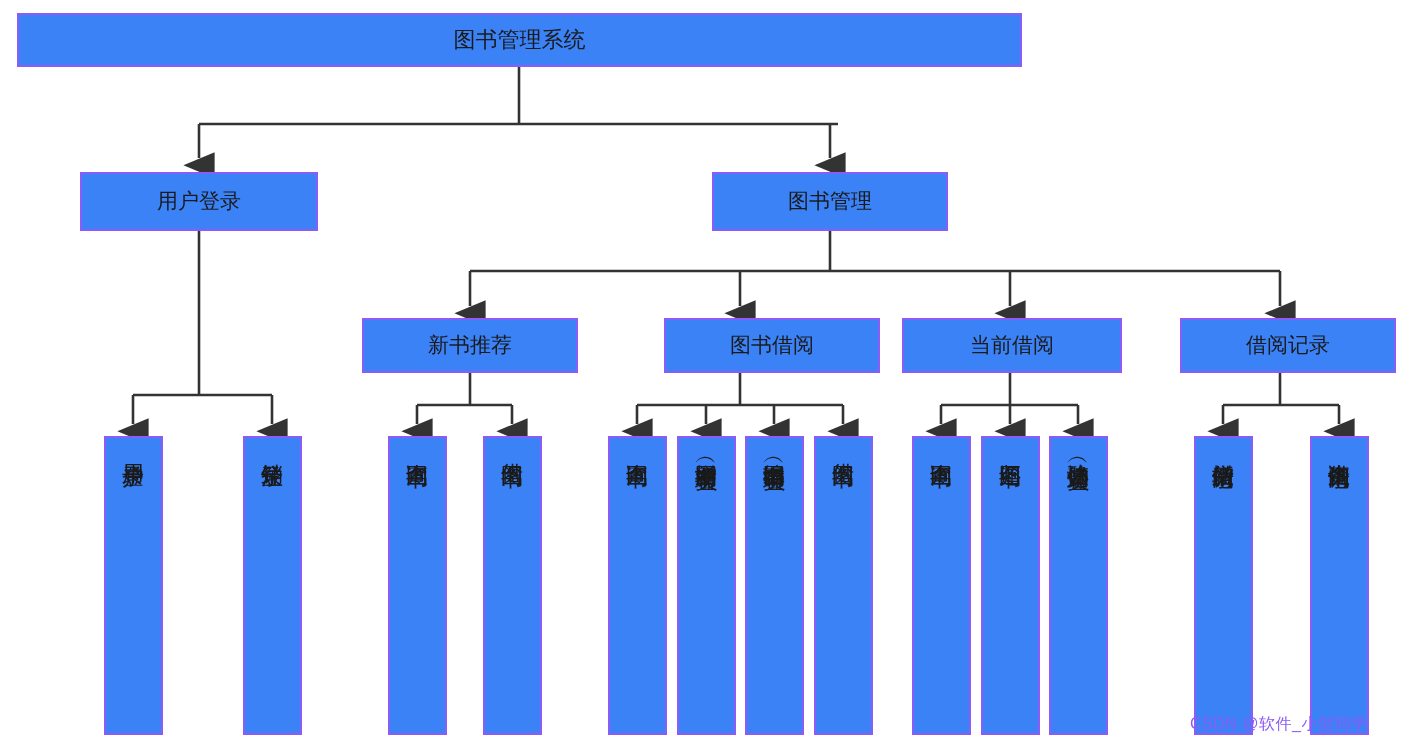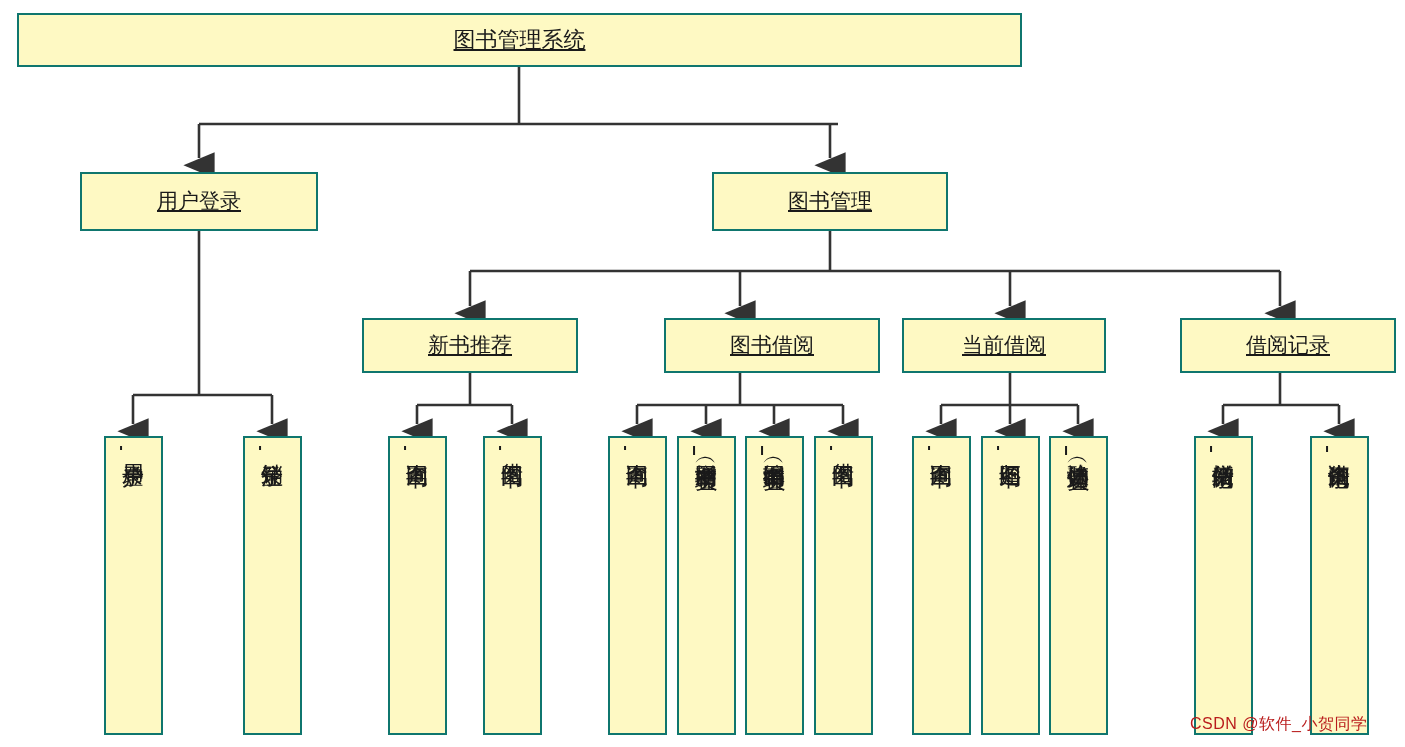--- a/index.html
+++ b/index.html
@@ -8,27 +8,26 @@
     background:#ffffff;
     font-family:"Liberation Sans","DejaVu Sans",sans-serif;
     overflow:hidden;
   }
   #stage{position:relative;width:1405px;height:747px;}
   svg.edges{position:absolute;left:0;top:0;width:1405px;height:747px;pointer-events:none;}
 
   .node{
     position:absolute;
     box-sizing:border-box;
-    background:#fef9c3;
-    border:2px solid #0f766e;
+    background:#3b82f6;
+    border:2px solid #8b5cf6;
     display:flex;
     align-items:center;
     justify-content:center;
     color:#1a1a1a;
-    text-decoration:underline;
   }
   .node .lbl{
     display:block;
     text-align:center;
     line-height:1.18;
     white-space:pre-line;
   }
   .node.h .lbl{font-size:21px;}
   .node.root .lbl{font-size:22px;}
 
@@ -43,21 +42,21 @@
     text-orientation:upright;
     font-size:22px;
     letter-spacing:1px;
     line-height:1.05;
   }
 
   .watermark{
     position:absolute;
     left:1190px;top:714px;
     font-size:16px;
-    color:#b91c1c;
+    color:#8b5cf6;
     letter-spacing:.5px;
     white-space:nowrap;
     user-select:none;
   }
 </style>
 </head>
 <body>
 
 <div id="stage">
 
@@ -124,21 +123,21 @@
   </div>
 
   <div class="node h" style="left:362px;top:318px;width:216px;height:55px;">
     <span class="lbl">新书推荐</span>
   </div>
 
   <div class="node h" style="left:664px;top:318px;width:216px;height:55px;">
     <span class="lbl">图书借阅</span>
   </div>
 
-  <div class="node h" style="left:902px;top:318px;width:204px;height:55px;">
+  <div class="node h" style="left:902px;top:318px;width:220px;height:55px;">
     <span class="lbl">当前借阅</span>
   </div>
 
   <div class="node h" style="left:1172px;top:318px;width:216px;height:55px;margin-left:8px;">
     <span class="lbl">借阅记录</span>
   </div>
 
   <div class="node v" style="left:104px;top:436px;width:59px;height:299px;">
     <span class="lbl">用户登录</span>
   </div>

